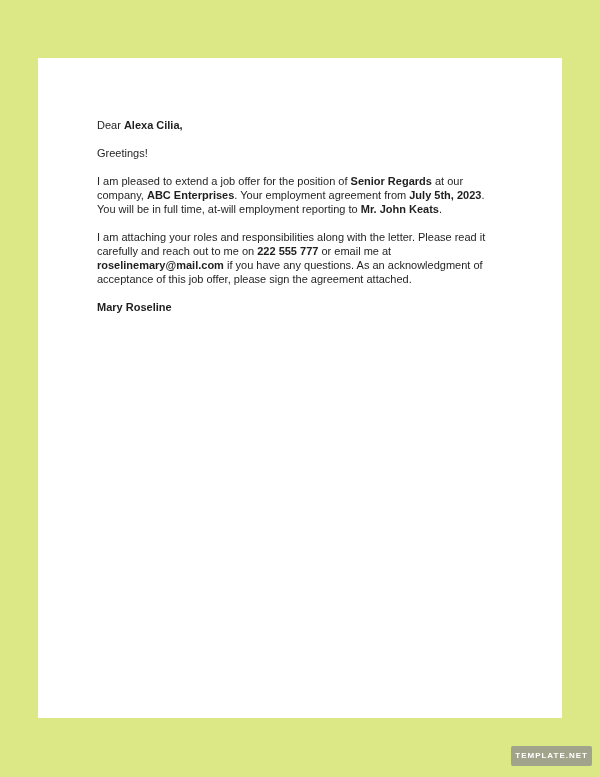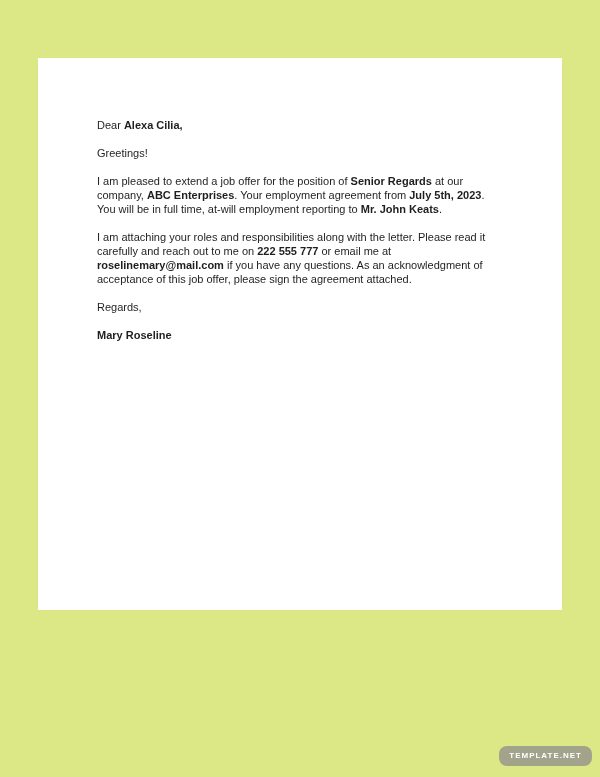--- a/index.html
+++ b/index.html
@@ -12,21 +12,21 @@
     background: #dce786;
     font-family: "Liberation Sans", sans-serif;
     position: relative;
     overflow: hidden;
   }
   .paper {
     position: absolute;
     left: 38px;
     top: 58px;
     width: 524px;
-    height: 552px;
+    height: 660px;
     background: #ffffff;
   }
   .letter {
     padding: 60px 62px 0 59px;
     color: #1f1f1f;
     font-size: 11px;
     line-height: 14px;
   }
   .letter p {
     margin: 0 0 14px 0;
@@ -39,45 +39,44 @@
   }
   .b {
     font-weight: 700;
   }
   .watermark-badge {
     position: absolute;
     right: 8px;
     bottom: 11px;
     height: 20px;
     line-height: 20px;
-    padding: 0 10px;
+    padding: 0 4px;
     background: rgba(150, 150, 140, 0.85);
     color: #ffffff;
     font-size: 8px;
     font-weight: 700;
     letter-spacing: 1px;
-    border-radius: 8px;
+    border-radius: 2px;
   }
 </style>
 </head>
 <body>
 
 <div class="paper">
   <div class="letter">
 
     <p><span>Dear </span><span class="b">Alexa Cilia,</span></p>
 
     <p>Greetings!</p>
 
     <p><span>I am pleased to extend a job offer for the position of </span><span class="b">Senior Regards</span><span> at our company, </span><span class="b">ABC Enterprises</span><span>. Your employment agreement from </span><span class="b">July 5th, 2023</span><span>.  You will be in full time, at-will employment reporting to </span><span class="b">Mr. John Keats</span><span>.</span></p>
 
 
     <p><span>I am attaching your roles and responsibilities along with the letter. Please read it carefully and reach out to me on </span><span class="b">222 555 777</span><span> or email me at </span><span class="b">roselinemary@mail.com</span><span> if you have any questions. As an acknowledgment of acceptance of this job offer, please sign the agreement attached.</span></p>
 
 
-    <p>Regards,</p>
 
     <p class="b tight">Mary Roseline</p>
 
   </div>
 </div>
 
 <div class="watermark-badge">TEMPLATE.NET</div>
 
 </body></html>

